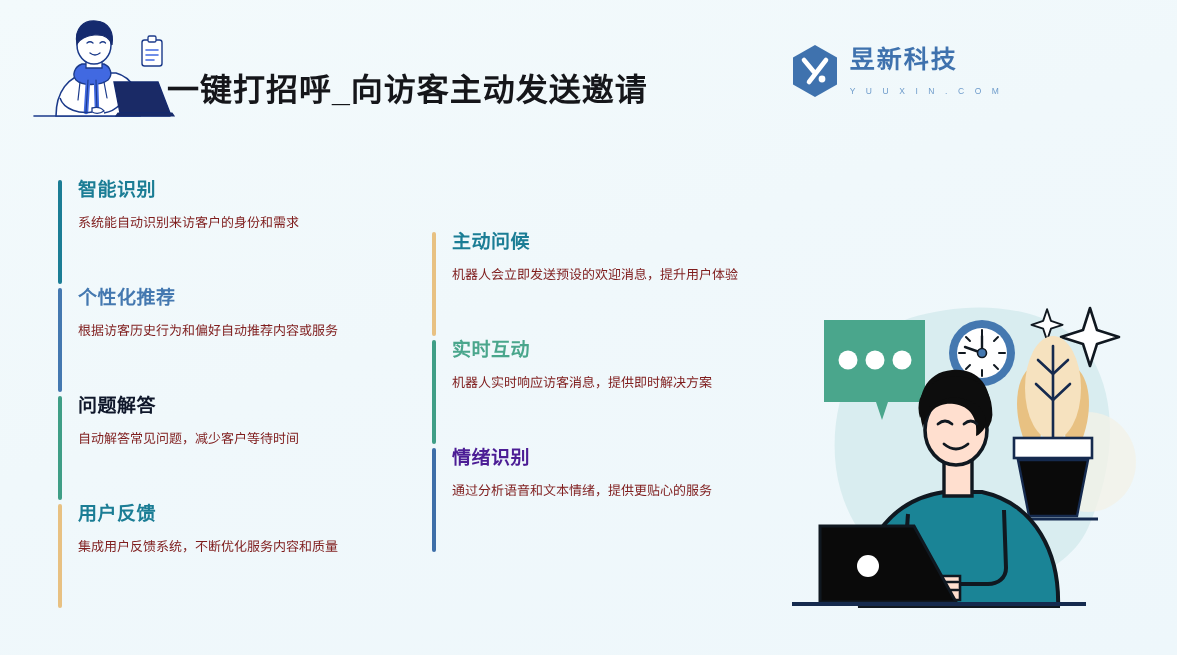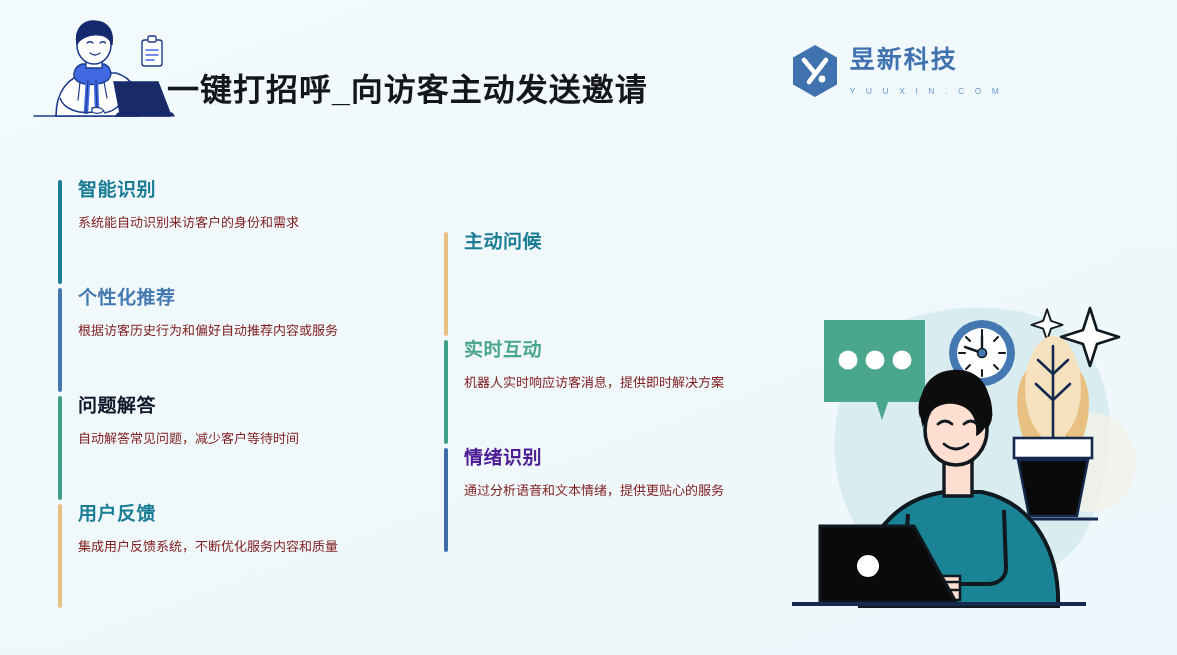--- a/index.html
+++ b/index.html
@@ -46,21 +46,21 @@
     position:absolute; left:0; top:2px; bottom:2px; width:4px; border-radius:2px;
   }
   .feature h3 {
     font-size:19px; font-weight:bold; letter-spacing:0.5px;
     line-height:1.25; margin-bottom:11px; white-space:nowrap;
   }
   .feature p {
     font-size:13px; color:#7f1d1d; line-height:1.5; white-space:nowrap;
   }
   .col-left .feature { height:108px; }
-  .col-mid  .feature { height:108px;margin-left:12px; }
+  .col-mid  .feature { height:108px; }
 
   
   .scene { position:absolute; left:792px; top:278px; width:378px; height:330px; }
 </style>
 </head>
 <body>
 
 <div class="header">
 
   <svg class="header-illu" viewBox="0 0 150 112">
@@ -139,20 +139,21 @@
     <h3 style="color:#1b7d95">用户反馈</h3>
     <p>集成用户反馈系统，不断优化服务内容和质量</p>
   </div>
 </div>
 
 <div class="col col-mid">
 
   <div class="feature">
     <span class="bar" style="background:#e8c182"></span>
     <h3 style="color:#1b7d95">主动问候</h3>
+    <p>机器人会立即发送预设的欢迎消息，提升用户体验</p>
   </div>
 
   <div class="feature">
     <span class="bar" style="background:#3f9e86"></span>
     <h3 style="color:#4aa68c">实时互动</h3>
     <p>机器人实时响应访客消息，提供即时解决方案</p>
   </div>
 
   <div class="feature">
     <span class="bar" style="background:#3d6ea8"></span>

